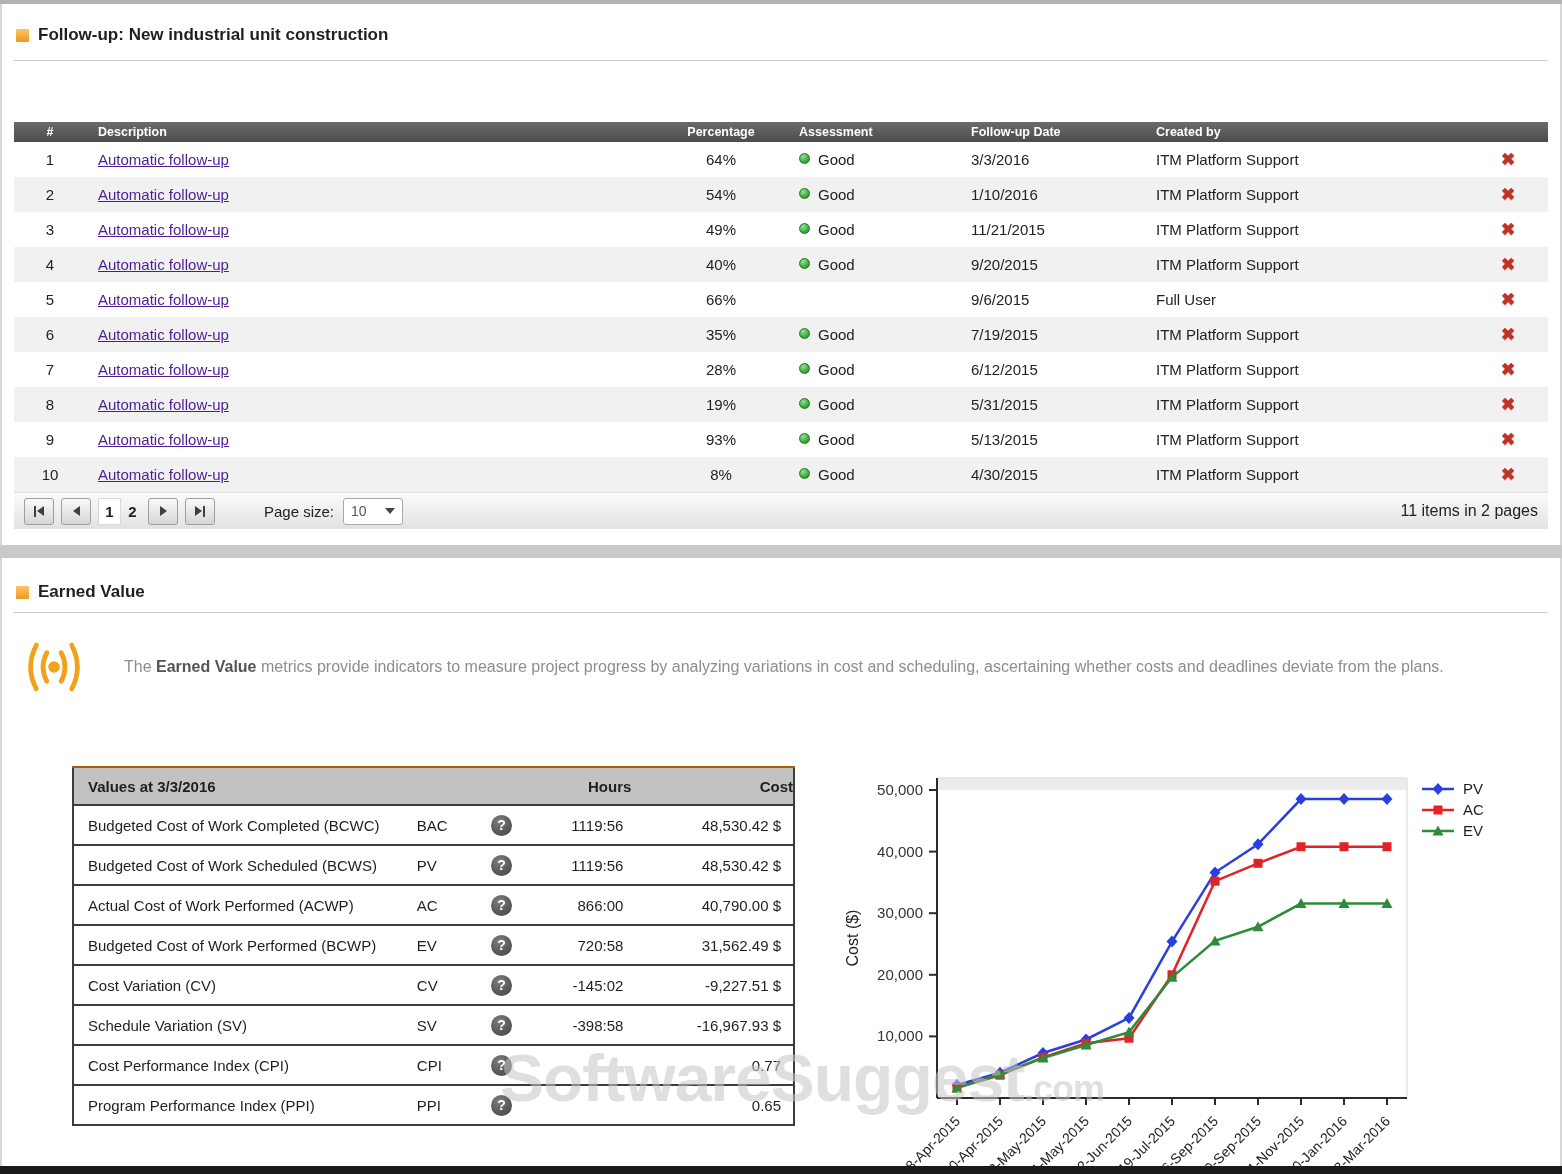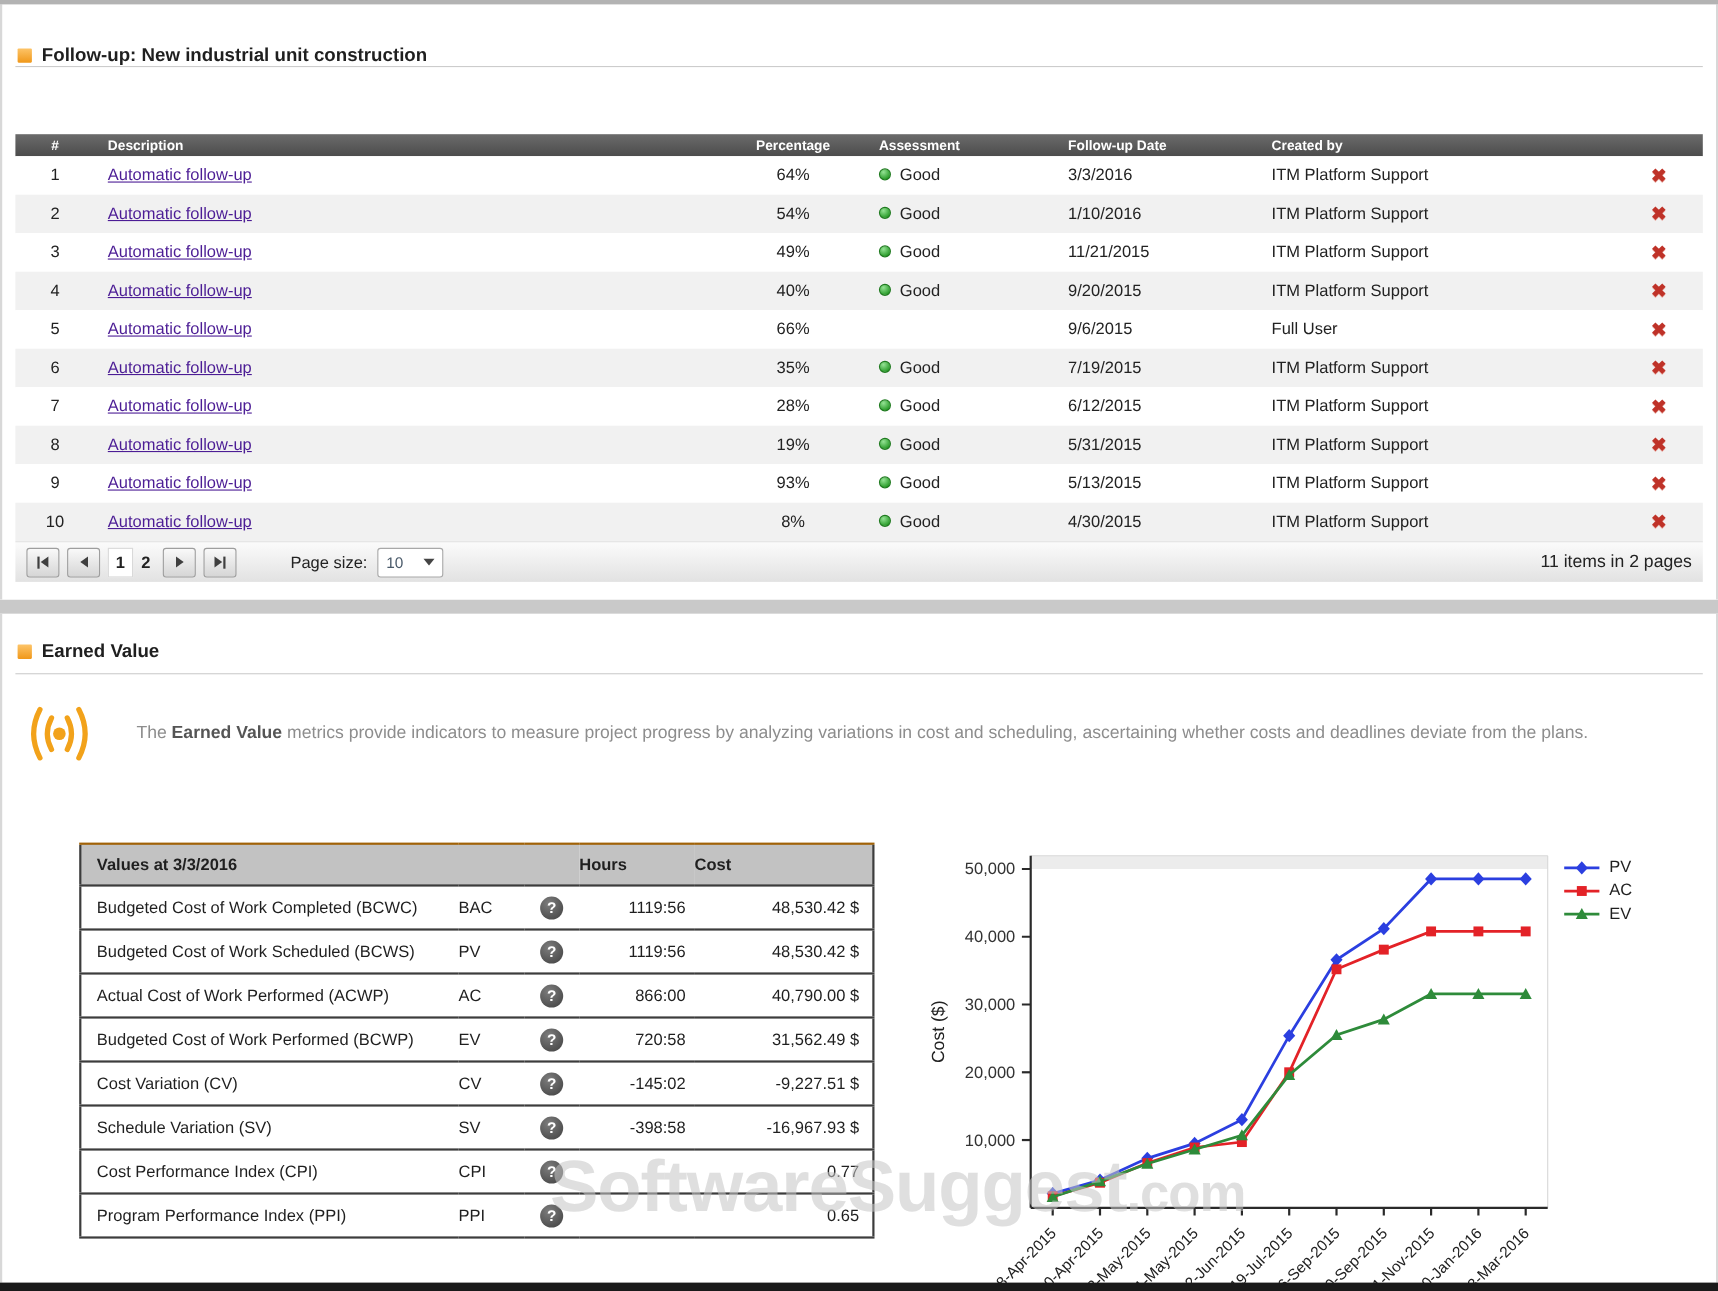--- a/index.html
+++ b/index.html
@@ -8,21 +8,21 @@
 
   .top-edge { position:absolute; top:0; left:0; width:100%; height:4px; background:#b3b3b3; z-index:4; }
   .bottom-edge { position:absolute; bottom:0; left:0; width:100%; height:8px; background:#1a1a1a; z-index:4; }
   .divider { position:absolute; top:545px; left:0; width:100%; height:13px; background:#c9c9c9; z-index:1; }
 
   .panel { position:absolute; left:0; width:100%; background:#fff; border-left:2px solid #d8d8d8; border-right:2px solid #d8d8d8; z-index:2; }
   #panel-followup { top:4px; height:541px; }
   #panel-earned { top:558px; height:608px; }
 
   .section-title { position:absolute; left:14px; display:flex; align-items:center; gap:9px; }
-  #panel-followup .section-title { top:36px; }
+  #panel-followup .section-title { top:21px; }
   #panel-earned .section-title { top:24px; }
   .orange-sq { width:13px; height:13px; background:linear-gradient(#fdc468,#f0981a); border-radius:1px; }
   .section-title h2 { font-size:17px; font-weight:bold; color:#1f1f1f; }
   .title-rule { position:absolute; left:12px; right:12px; border-bottom:1px solid #cccccc; }
   #panel-followup .title-rule { top:56px; }
   #panel-earned .title-rule { top:54px; }
 
   .actions { position:absolute; top:70px; right:14px; display:flex; gap:10px; }
   .btn { height:29px; padding:0 17px; border:1px solid #989898; border-radius:4px;
          background:linear-gradient(#fefefe,#e2e2e2); font-weight:bold; font-size:15px; color:#2a2a2a;
@@ -75,34 +75,34 @@
   .m-table { position:absolute; top:208px; left:70px; width:723px; border-collapse:collapse; }
   .m-table th, .m-table td { border-top:2px solid #a16207; border-bottom:2px solid #3c3c3c; }
   .m-table { border:2px solid #3c3c3c; }
   .m-table thead th { background:#c2c2c2; height:38px; font-size:15px; font-weight:bold; color:#1f1f1f; }
   .m-table td { height:40px; font-size:15px; color:#1f1f1f; background:#fff; }
   .m-label { text-align:left; padding-left:14px; }
   .m-code  { text-align:left; }
   .m-q     { text-align:center; }
   .m-hours { text-align:right; padding-right:8px; }
   .m-cost  { text-align:right; padding-right:12px; }
-  th.m-hours, th.m-cost { text-align:left; padding:0; }
+  th.m-hours, th.m-cost { text-align:right; padding:0; }
   .q-icon { display:inline-block; width:21px; height:21px; line-height:21px; border-radius:50%;
             background:radial-gradient(circle at 38% 30%, #7d7d7d, #4e4e4e 75%); color:#fff; font-weight:bold;
             font-size:14px; text-align:center; cursor:pointer; }
   .neg { color:#f03228; }
 
   .chart-wrap { position:absolute; top:200px; left:830px; width:725px; height:409px; }
   .legend { position:absolute; top:222px; left:1418px; display:flex; flex-direction:column; gap:4px; }
   .legend-item { display:flex; align-items:center; gap:7px; font-size:15px; color:#1f1f1f; }
 
   .watermark { position:absolute; left:500px; top:1040px; z-index:20; pointer-events:none;
                font-weight:bold; color:#c6c6c6; opacity:0.55; white-space:nowrap; letter-spacing:-1px; }
   .watermark .wm-main { font-size:66px; }
-  .watermark .wm-com  { font-size:48px; }
+  .watermark .wm-com  { font-size:36px; }
 </style>
 </head>
 <body>
 
 <div class="top-edge"></div>
 <div class="divider"></div>
 <div class="bottom-edge"></div>
 
 <div class="panel" id="panel-followup">
   <div class="section-title">

